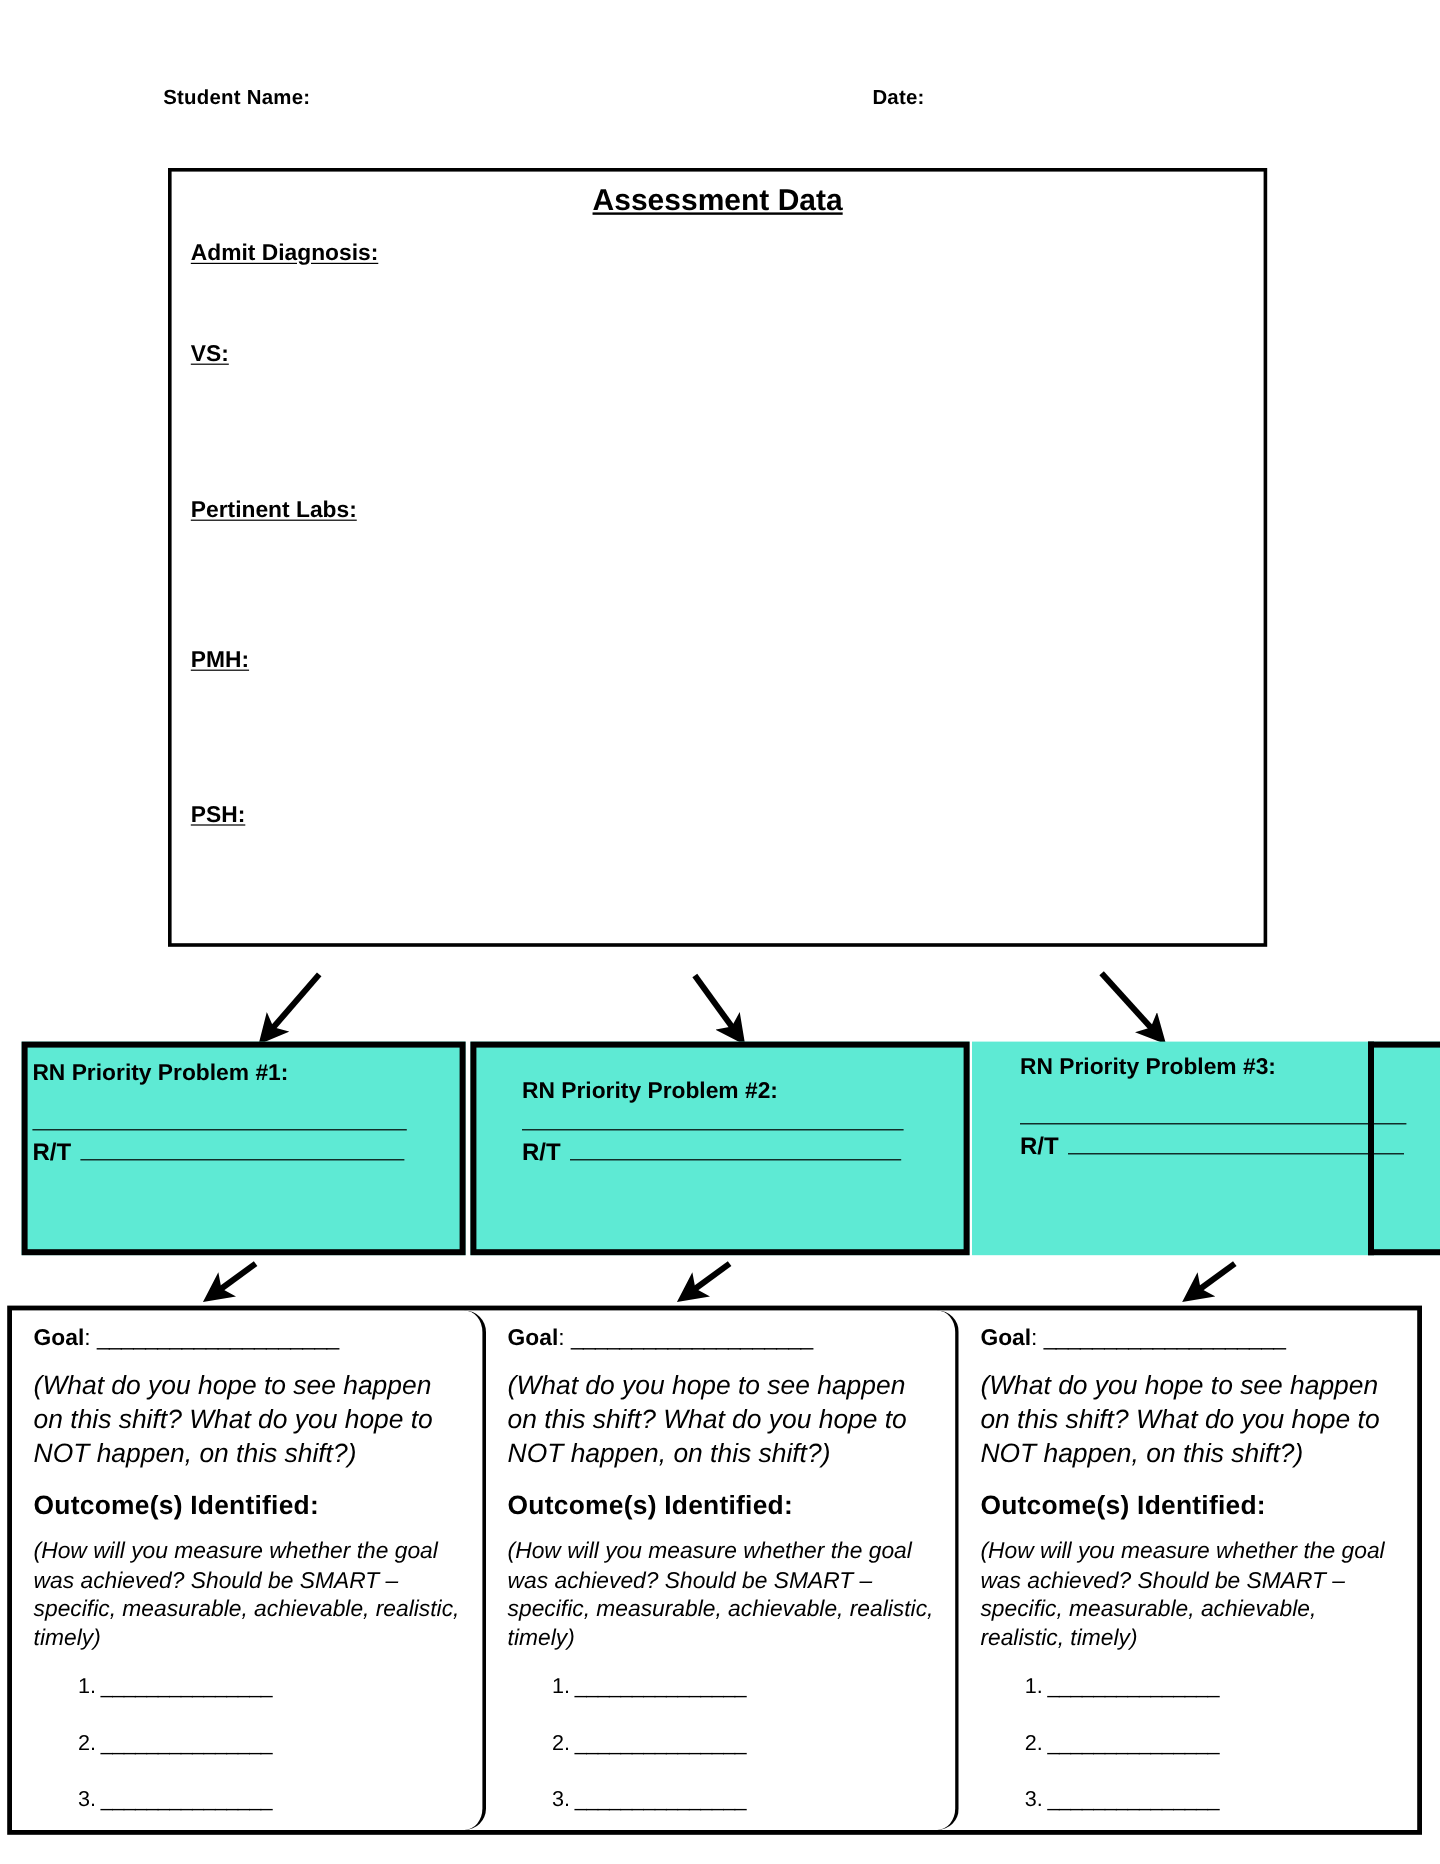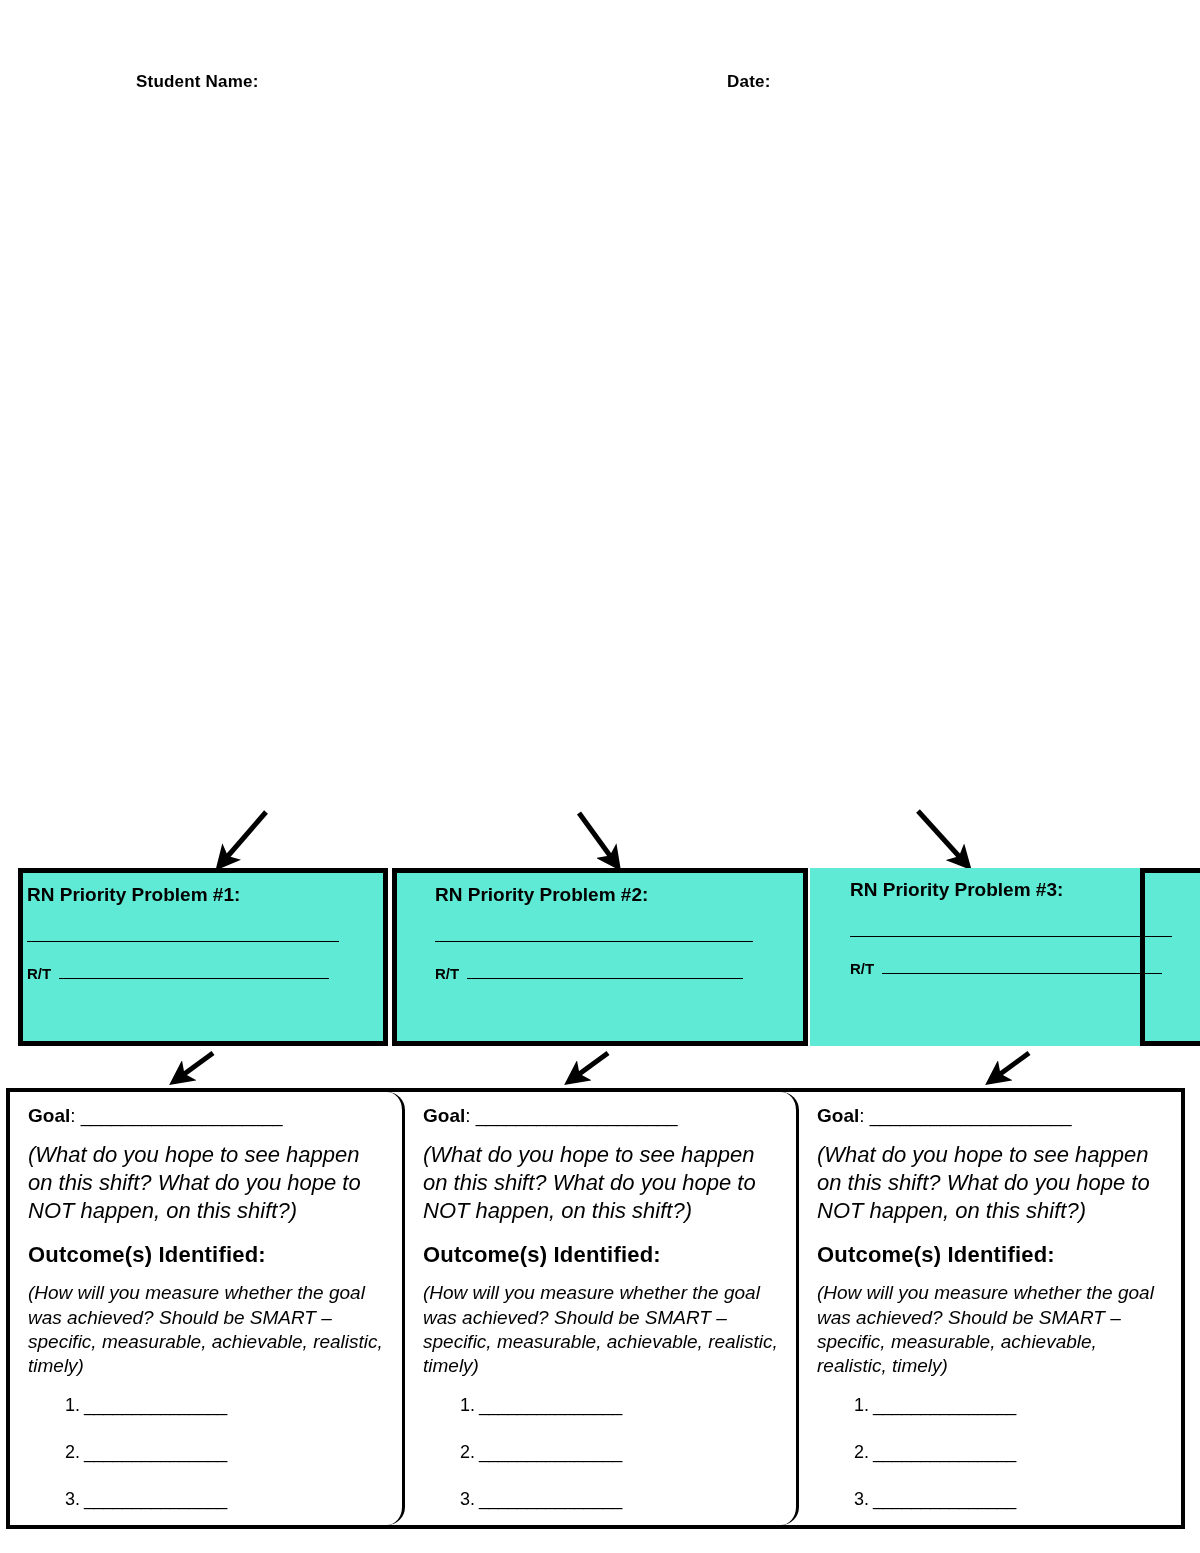--- a/index.html
+++ b/index.html
@@ -111,37 +111,37 @@
     background: transparent;
   }
   .rn-title {
     position: absolute;
     top: 11px;
     font-size: 19px;
     font-weight: bold;
     white-space: nowrap;
   }
   #rn-box-1 .rn-title { left: 4px; }
-  #rn-box-2 .rn-title { left: 38px; }
+  #rn-box-2 .rn-title { left: 38px; margin-top: 15px; }
   #rn-box-3 .rn-title { left: 40px; }
 
   .rn-line-blank {
     position: absolute;
     top: 68px;
     height: 0;
     border-bottom: 1.5px solid #000;
   }
   #rn-box-1 .rn-line-blank { left: 4px;  width: 312px; }
   #rn-box-2 .rn-line-blank { left: 38px; width: 318px; }
   #rn-box-3 .rn-line-blank { left: 40px; width: 322px; }
 
   .rn-rt {
     position: absolute;
-    top: 88px;
-    font-size: 15px;
+    top: 76px;
+    font-size: 20px;
     font-weight: bold;
     white-space: nowrap;
   }
   #rn-box-1 .rn-rt { left: 4px; }
   #rn-box-2 .rn-rt { left: 38px; }
   #rn-box-3 .rn-rt { left: 40px; }
   .rn-rt .rt-rule {
     display: inline-block;
     height: 17px;
     border-bottom: 1.5px solid #000;
@@ -227,20 +227,29 @@
   }
 </style>
 </head>
 <body>
 
 <div id="page">
 
   <div class="hdr" id="student-name-label">Student Name:</div>
   <div class="hdr" id="date-label">Date:</div>
 
+  <div id="assessment-box">
+    <div id="assessment-title">Assessment Data</div>
+
+    <div class="assess-field" id="field-admit">Admit Diagnosis:</div>
+    <div class="assess-field" id="field-vs">VS:</div>
+    <div class="assess-field" id="field-labs">Pertinent Labs:</div>
+    <div class="assess-field" id="field-pmh">PMH:</div>
+    <div class="assess-field" id="field-psh">PSH:</div>
+  </div>
 
   <svg id="arrow-layer" viewBox="0 0 1200 1553" xmlns="http://www.w3.org/2000/svg">
     <defs>
       <marker id="ah" markerWidth="5" markerHeight="5" refX="3.3" refY="2.5" orient="auto" markerUnits="strokeWidth">
         <path d="M0,0 L5,2.5 L0,5 L1.2,2.5 z" fill="#000"></path>
       </marker>
     </defs>
 
     <g>
       <line x1="266" y1="812" x2="221" y2="864" stroke="#000" stroke-width="5" marker-end="url(#ah)"></line>

